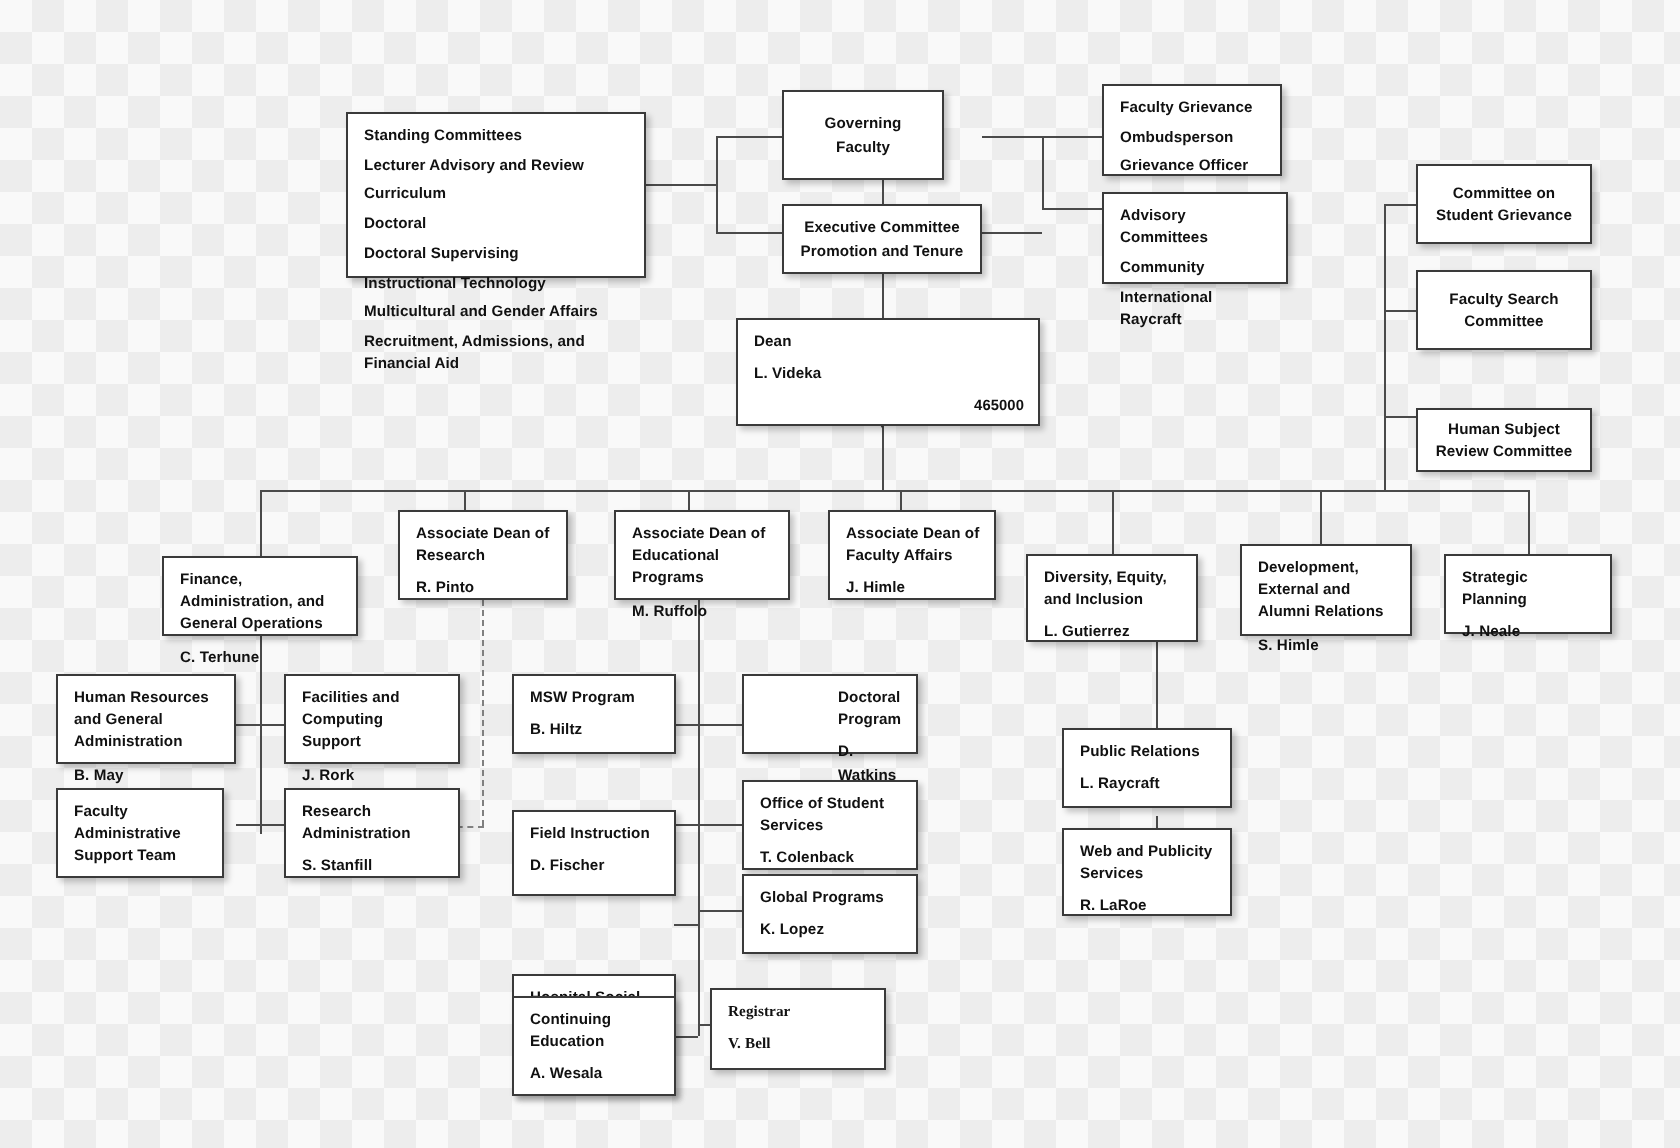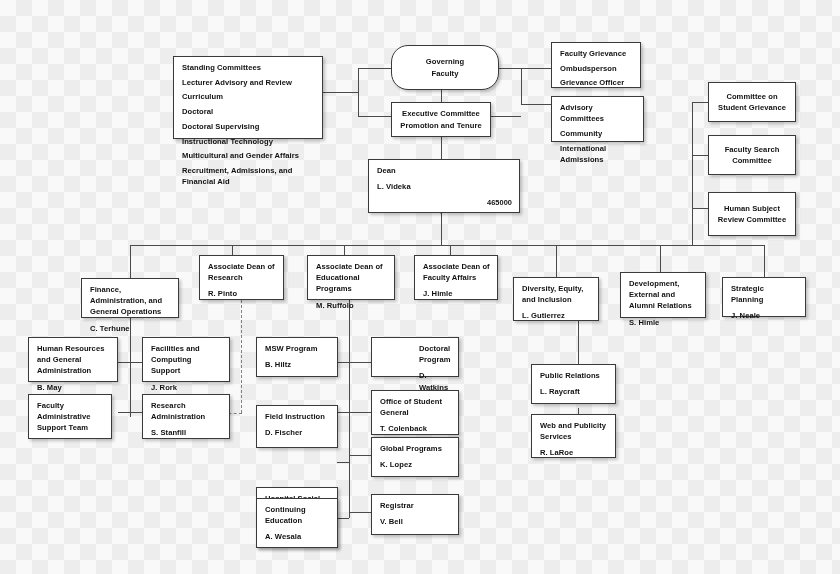--- a/index.html
+++ b/index.html
@@ -162,51 +162,51 @@
     <div class="list-head">Standing Committees</div>
     <div class="list-item">Lecturer Advisory and Review</div>
     <div class="list-item">Curriculum</div>
     <div class="list-item">Doctoral</div>
     <div class="list-item">Doctoral Supervising</div>
     <div class="list-item">Instructional Technology</div>
     <div class="list-item">Multicultural and Gender Affairs</div>
     <div class="list-item">Recruitment, Admissions, and Financial Aid</div>
   </div>
 
-  <div class="node center" style="left:391px; top:45px; width:108px; height:45px;border-radius:17px;">
+  <div class="node center" style="left:391px; top:45px; width:81px; height:45px;">
     <div>Governing</div>
     <div>Faculty</div>
   </div>
 
   <div class="node center" style="left:391px; top:102px; width:100px; height:35px;">
     <div>Executive Committee</div>
     <div>Promotion and Tenure</div>
   </div>
 
   <div class="node" style="left:551px; top:42px; width:90px; height:46px;">
     <div class="list-head">Faculty Grievance</div>
     <div class="list-item">Ombudsperson</div>
     <div class="list-item">Grievance Officer</div>
   </div>
 
   <div class="node" style="left:551px; top:96px; width:93px; height:46px;">
     <div class="list-head">Advisory Committees</div>
     <div class="list-item">Community</div>
-    <div class="list-item">International Admissions</div>
+    <div class="list-item">International Raycraft</div>
   </div>
 
   <div class="node center" style="left:708px; top:82px; width:88px; height:40px;">
     <div>Committee on</div>
     <div>Student Grievance</div>
   </div>
   <div class="node center" style="left:708px; top:135px; width:88px; height:40px;">
     <div>Faculty Search</div>
     <div>Committee</div>
   </div>
-  <div class="node center" style="left:708px; top:192px; width:88px; height:44px;">
+  <div class="node center" style="left:708px; top:204px; width:88px; height:32px;">
     <div>Human Subject</div>
     <div>Review Committee</div>
   </div>
 
   <div class="node" style="left:368px; top:159px; width:152px; height:54px;">
     <div class="title">Dean</div>
     <div class="person">L. Videka</div>
     <div class="code">465000</div>
   </div>
 
@@ -277,28 +277,28 @@
   <div class="node" style="left:256px; top:498px; width:82px; height:50px;">
     <div class="title">Continuing Education</div>
     <div class="person">A. Wesala</div>
   </div>
 
   <div class="node" style="left:371px; top:337px; width:88px; height:40px;padding-left:47px;">
     <div class="title">Doctoral Program</div>
     <div class="person">D. Watkins</div>
   </div>
   <div class="node" style="left:371px; top:390px; width:88px; height:45px;">
-    <div class="title">Office of Student General</div>
+    <div class="title">Office of Student Services</div>
     <div class="person">T. Colenback</div>
   </div>
   <div class="node" style="left:371px; top:437px; width:88px; height:40px;">
     <div class="title">Global Programs</div>
     <div class="person">K. Lopez</div>
   </div>
-  <div class="node" style="left:371px; top:494px; width:88px; height:41px;">
+  <div class="node" style="left:355px; top:494px; width:88px; height:41px;font-family:Liberation Serif, serif;">
     <div class="title">Registrar</div>
     <div class="person">V. Bell</div>
   </div>
 
   <div class="node" style="left:531px; top:364px; width:85px; height:40px;">
     <div class="title">Public Relations</div>
     <div class="person">L. Raycraft</div>
   </div>
   <div class="node" style="left:531px; top:414px; width:85px; height:44px;">
     <div class="title">Web and Publicity Services</div>

